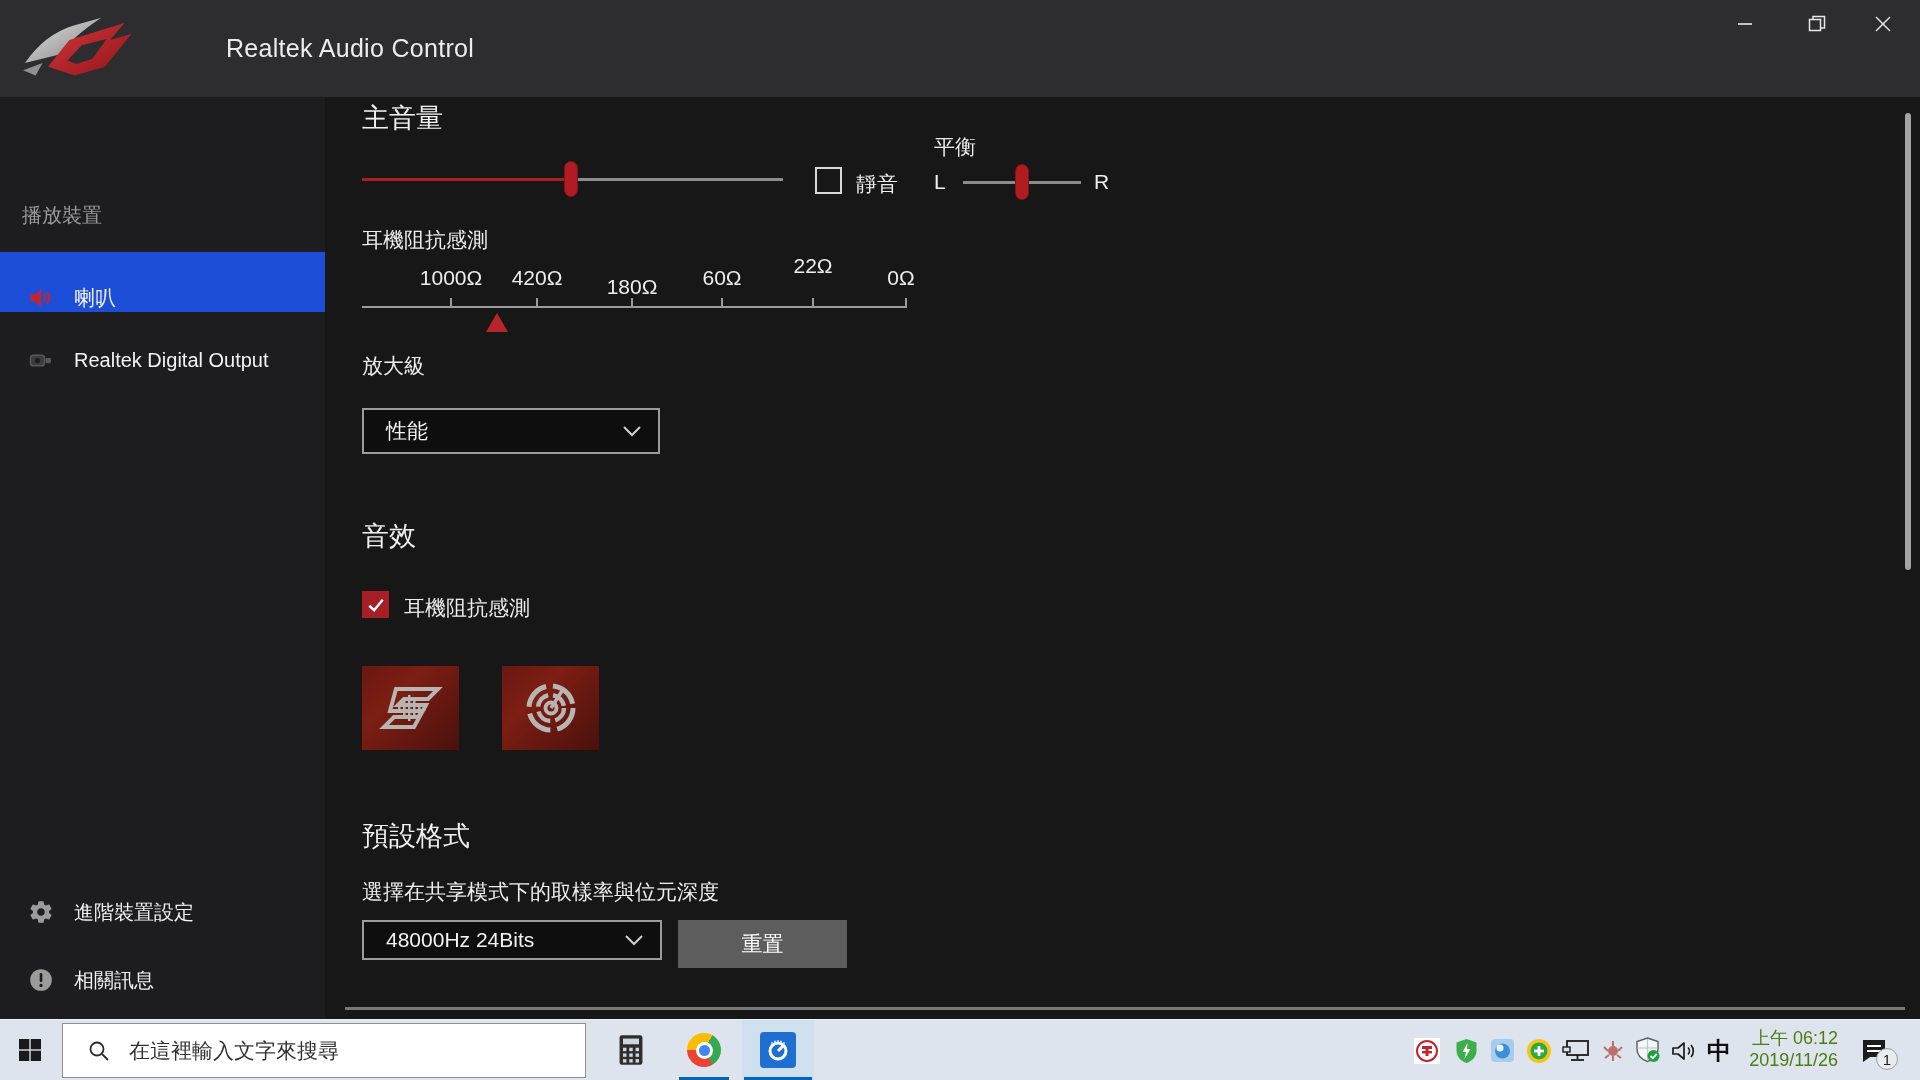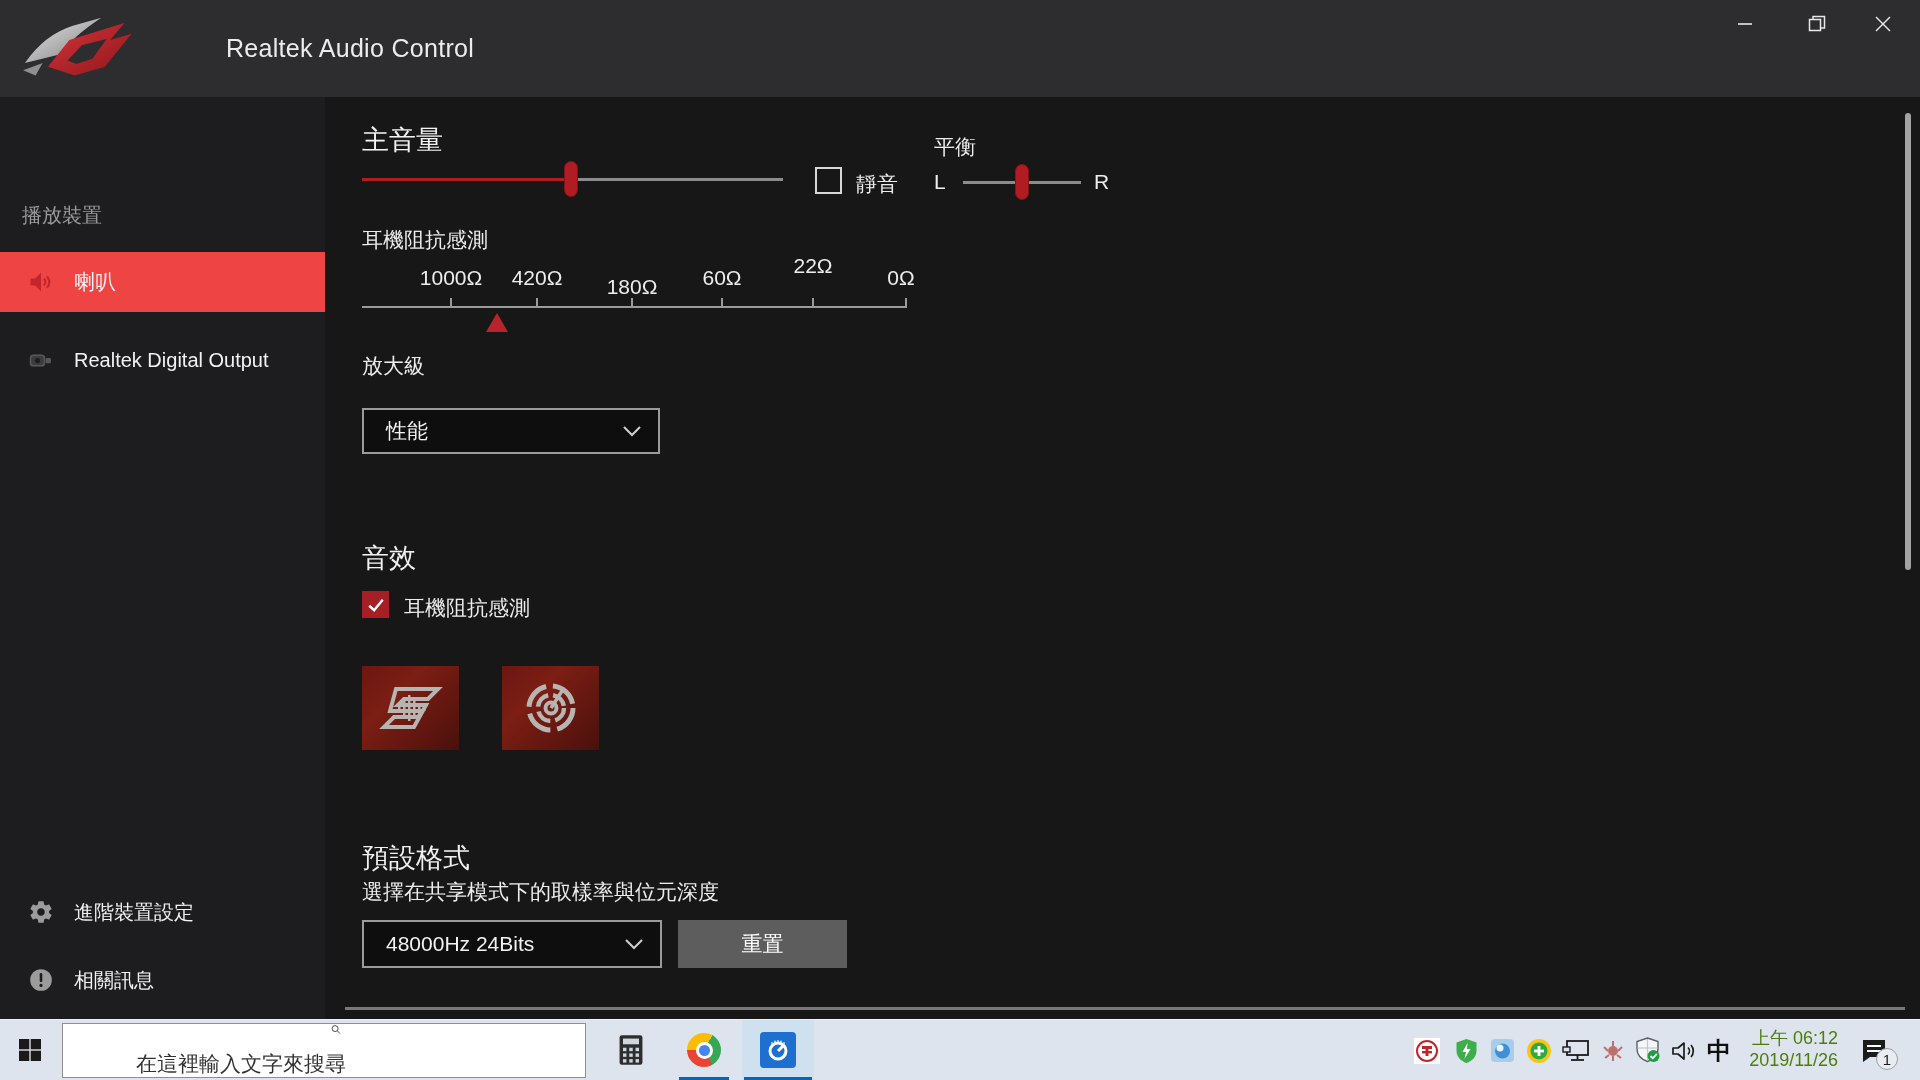--- a/index.html
+++ b/index.html
@@ -14,23 +14,23 @@
   .titlebar{left:0;top:0;width:1920px;height:97px;background:#2d2d2f;}
   .app-title{left:178px;top:0;height:97px;display:flex;align-items:center;
     font-size:25px;color:#ececec;letter-spacing:.3px;font-weight:400;margin-left:48px;}
   .winbtn{top:0;width:62px;height:48px;display:flex;align-items:center;justify-content:center;}
   
   .sidebar{left:0;top:97px;width:325px;height:922px;background:#1d1d1f;}
   .side-row{left:0;width:325px;display:flex;align-items:center;}
   .side-icon{width:30px;margin-left:26px;display:flex;justify-content:center;}
   .side-label{margin-left:18px;color:#f2f2f2;font-size:21px;}
   .side-section{color:#9b9b9b;font-size:20px;}
-  .side-row.selected{background:#ef4444;}
+  .side-row.selected{background:#1d4ed8;align-items:flex-end;}
   
-  .h-lg{font-size:27px;color:#f1f1f1;margin-top:22px;}
+  .h-lg{font-size:27px;color:#f1f1f1;}
   .h-md{font-size:21px;color:#ededed;}
   .track{height:3px;background:#8c8c8c;}
   .fill{height:3px;background:#b11c23;}
   .thumb{width:14px;height:36px;border-radius:7px;background:#b11c23;border:1px solid #841319;box-sizing:border-box;}
   .cb{width:27px;height:27px;border:2px solid #d8d8d8;box-sizing:border-box;background:transparent;display:flex;align-items:center;justify-content:center;}
   .cb.checked{background:#a42026;border-color:#a42026;}
   .dd{box-sizing:border-box;border:2px solid #9b9b9b;background:#0e0e0e;display:flex;
       align-items:center;justify-content:space-between;padding:0 16px 0 22px;color:#f2f2f2;font-size:21px;}
   .btn{background:#5d5d5d;color:#ffffff;font-size:21px;display:flex;align-items:center;justify-content:center;}
   .tick-label{width:90px;text-align:center;font-size:21px;color:#ededed;}
@@ -38,21 +38,21 @@
   .tri{width:0;height:0;border-left:11px solid transparent;border-right:11px solid transparent;border-bottom:19px solid #b7242b;}
   .fx-tile{width:97px;height:84px;display:flex;align-items:center;justify-content:center;
       background:linear-gradient(135deg,#6b1712 0%,#7c1e13 35%,#4a100c 100%);}
   .divider{height:3px;background:#787878;}
   .scrollbar-thumb{width:6px;border-radius:3px;background:#a3a3a3;}
   
   .taskbar{left:0;top:1019px;width:1920px;height:61px;background:#dde4ed;border-top:1px solid #edf1f6;box-sizing:border-box;}
   .tb-slot{top:0;height:60px;display:flex;align-items:center;justify-content:center;}
   .tb-underline{bottom:0;height:3px;background:#0067c0;}
   .search-box{left:62px;top:3px;width:524px;height:55px;background:#ffffff;border:1px solid #8f8f8f;
-      box-sizing:border-box;display:flex;align-items:center;padding-left:24px;gap:16px;flex-direction:column;}
+      box-sizing:border-box;display:flex;align-items:center;padding-left:24px;gap:16px;}
   .search-box input{border:none;outline:none;font-size:21px;width:400px;background:transparent;
       font-family:"Liberation Sans","DejaVu Sans",sans-serif;color:#1f1f1f;}
   .search-box input::placeholder{color:#1f1f1f;opacity:.92;}
   .tray-ic{top:0;height:61px;display:flex;align-items:center;justify-content:center;}
   .clock{font-size:18px;color:#4d7c0f;text-align:right;line-height:22px;}
   .badge{width:22px;height:22px;border-radius:50%;background:#e9edf1;border:1px solid #9aa0a8;
       color:#1b1b1b;font-size:15px;display:flex;align-items:center;justify-content:center;box-sizing:border-box;}
   .ime{font-size:24px;font-weight:bold;color:#111;}
   .chrome{width:34px;height:34px;border-radius:50%;
       background:conic-gradient(from 150deg,#ea4335 0 120deg,#fbbc05 120deg 240deg,#34a853 240deg 360deg);
@@ -213,21 +213,21 @@
       <circle cx="29" cy="29" r="22" stroke-width="5" stroke-dasharray="28 7"></circle>
       <circle cx="29" cy="29" r="13" stroke-width="4.5" stroke-dasharray="16 5"></circle>
       <circle cx="29" cy="29" r="5.5" stroke-width="4"></circle>
     </g>
     <line x1="29" y1="29" x2="40" y2="12" stroke="#b7b4b1" stroke-width="3.5"></line>
   </svg>
 </div>
 
 <div class="abs h-lg" style="left:362px;top:818px">預設格式</div>
 <div class="abs h-md" style="left:362px;top:878px">選擇在共享模式下的取樣率與位元深度</div>
-<div class="abs dd" style="left:362px;top:920px;width:300px;height:48px">
+<div class="abs dd" style="left:362px;top:920px;width:300px;height:40px">
   <span>48000Hz 24Bits</span>
   <svg width="20" height="12" viewBox="0 0 20 12">
     <polyline points="2,2 10,10 18,2" fill="none" stroke="#cfcfcf" stroke-width="2"></polyline>
   </svg>
 </div>
 <div class="abs btn" style="left:678px;top:920px;width:169px;height:48px">
   <span>重置</span>
 </div>
 
 <div class="abs divider" style="left:345px;top:1007px;width:1560px"></div>

